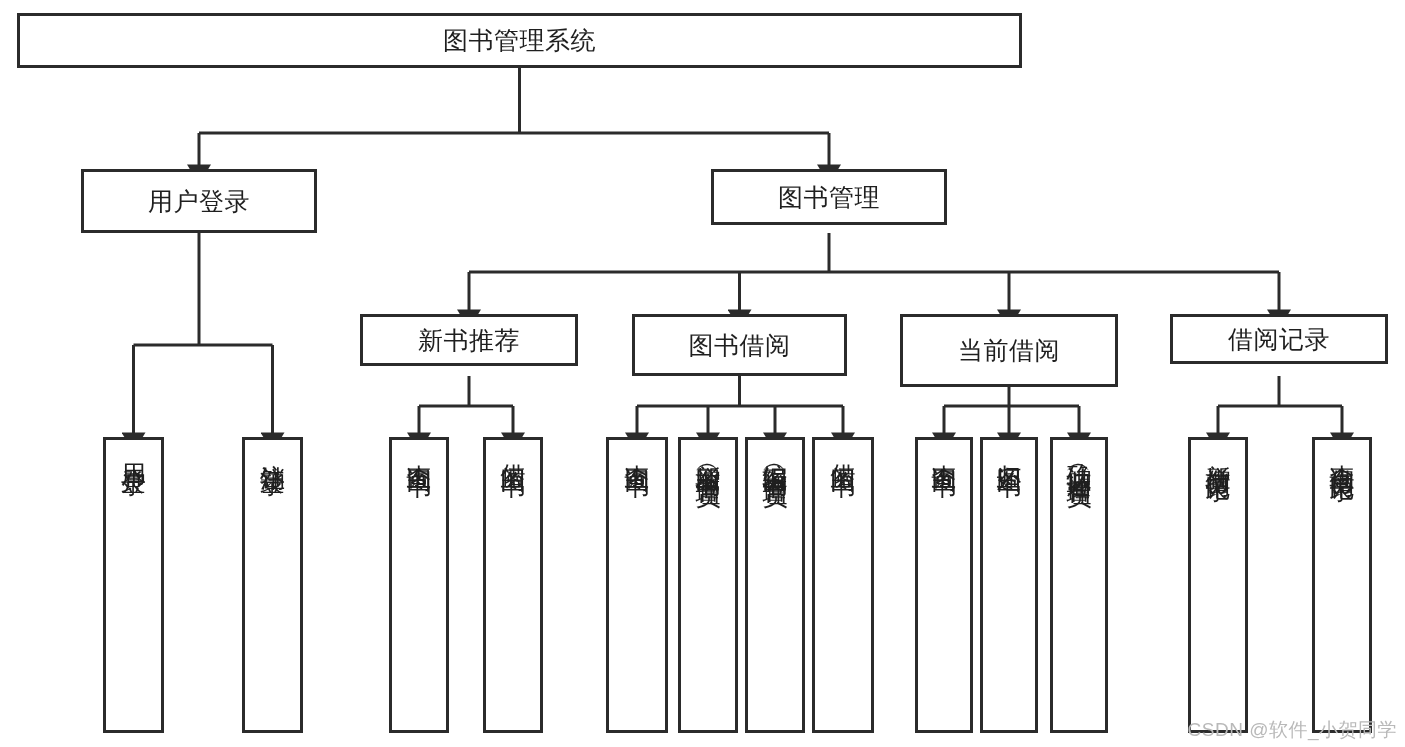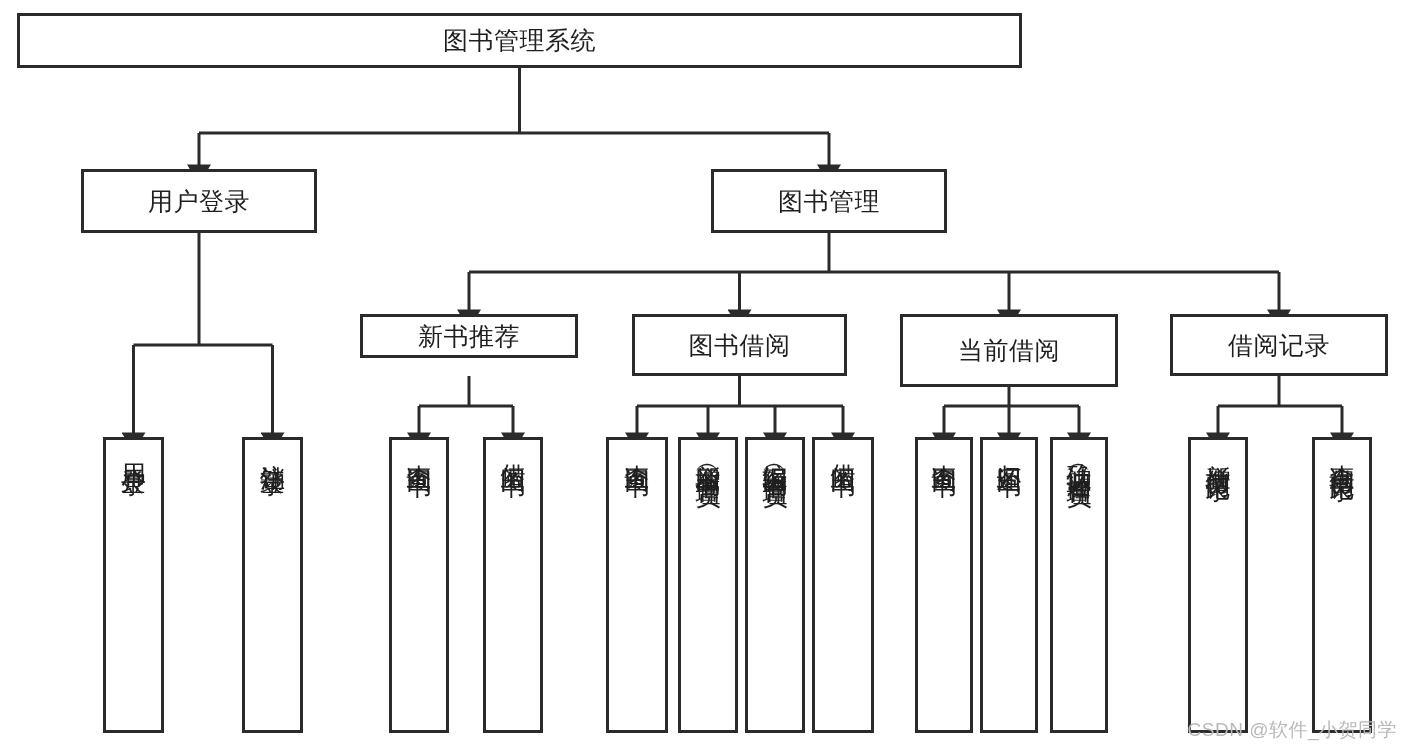--- a/index.html
+++ b/index.html
@@ -120,33 +120,33 @@
       <line x1="1218" y1="406" x2="1218" y2="436" class="conn-line" stroke="#2b2b2b" marker-end="url(#arrowhead)"></line>
       <line x1="1342" y1="406" x2="1342" y2="436" class="conn-line" stroke="#2b2b2b" marker-end="url(#arrowhead)"></line>
     </svg>
   <div id="node-layer">
       <div class="node-box" style="left: 17px; top: 13px; width: 1005px; height: 55px; justify-content: center;">
         <span class="node-label">图书管理系统</span>
       </div>
       <div class="node-box" style="left: 81px; top: 169px; width: 236px; height: 64px;">
         <span class="node-label">用户登录</span>
       </div>
-      <div class="node-box" style="left: 711px; top: 169px; width: 236px; height: 64px;">
+      <div class="node-box" style="left: 711px; top: 169px; width: 236px; height: 56px;">
         <span class="node-label">图书管理</span>
       </div>
-      <div class="node-box" style="left: 360px; top: 314px; width: 218px; height: 44px;">
+      <div class="node-box" style="left: 360px; top: 314px; width: 218px; height: 52px;">
         <span class="node-label">新书推荐</span>
       </div>
       <div class="node-box" style="left: 632px; top: 314px; width: 215px; height: 62px;">
         <span class="node-label">图书借阅</span>
       </div>
       <div class="node-box" style="left: 900px; top: 314px; width: 218px; height: 73px;">
         <span class="node-label">当前借阅</span>
       </div>
-      <div class="node-box" style="left: 1170px; top: 314px; width: 218px; height: 62px;">
+      <div class="node-box" style="left: 1170px; top: 314px; width: 218px; height: 50px;">
         <span class="node-label">借阅记录</span>
       </div>
       <div class="node-box vertical" style="left: 103px; top: 437px; width: 61px; height: 296px;">
         <span class="node-label">用户登录</span>
       </div>
       <div class="node-box vertical" style="left: 242px; top: 437px; width: 61px; height: 296px;">
         <span class="node-label">注销登录</span>
       </div>
       <div class="node-box vertical" style="left: 389px; top: 437px; width: 60px; height: 296px;">
         <span class="node-label">查询图书</span>

